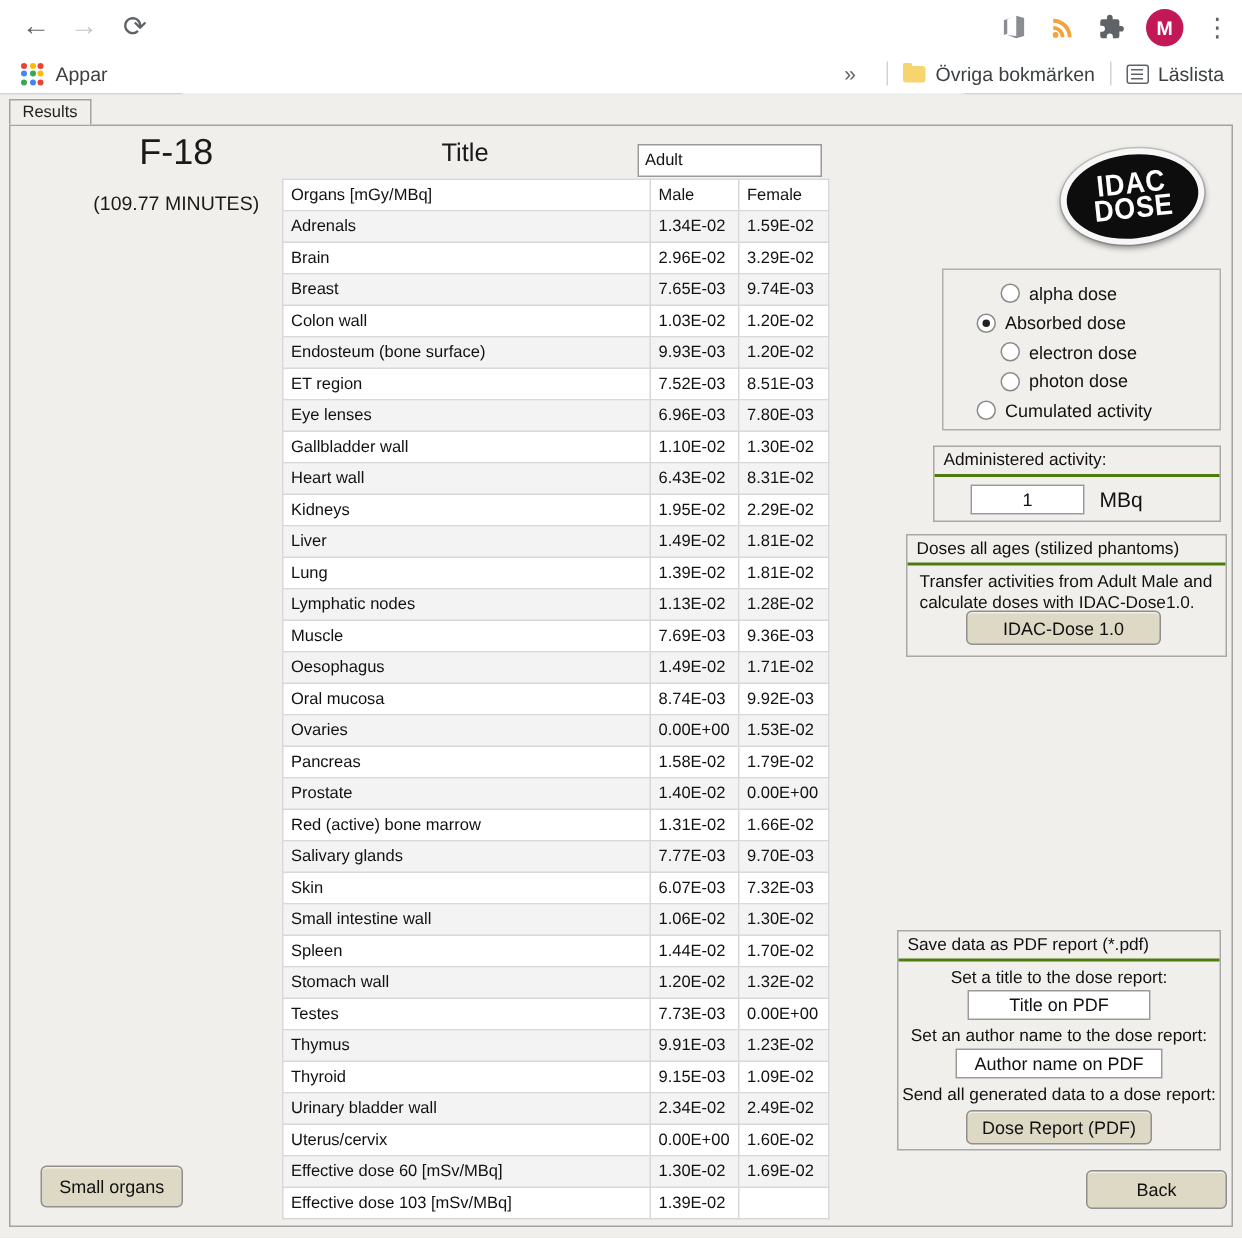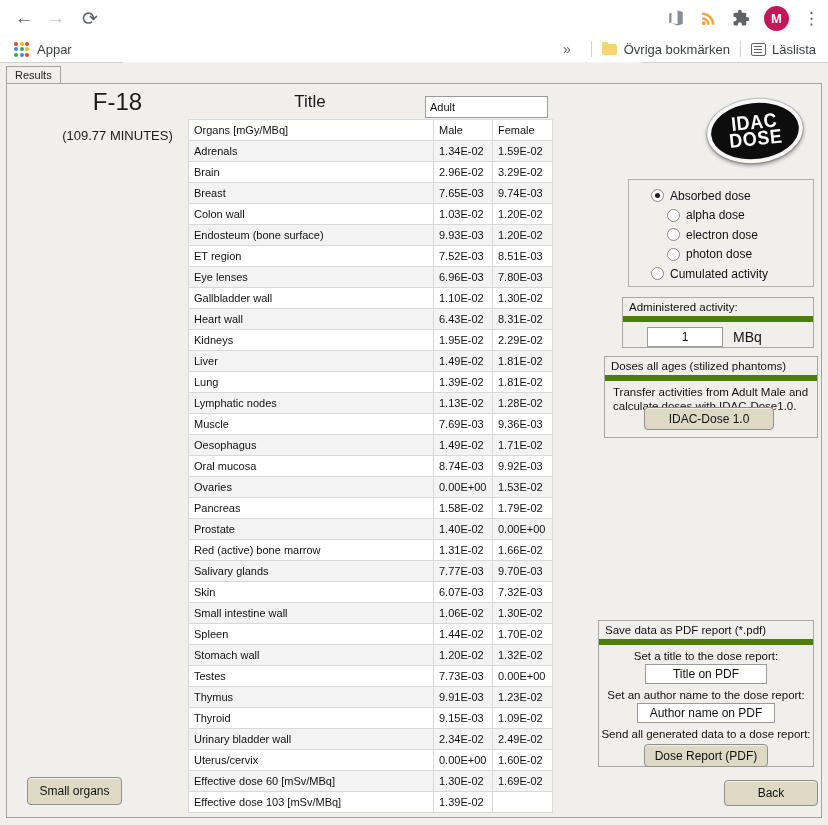--- a/index.html
+++ b/index.html
@@ -55,21 +55,21 @@
   #btn-idac10{position:absolute;left:39px;bottom:7px;width:130px;height:23px;}
   #btn-dose-report{position:absolute;left:46px;top:122px;width:124px;height:23px;}
   #btn-back{position:absolute;left:724px;top:780px;width:94px;height:26px;}
 
   
   .logo{position:absolute;left:707px;top:99px;width:96px;height:64px;background:#0d0d0d;border-radius:50%;border:4px solid #f7f7f7;box-shadow:0 2px 4px rgba(0,0,0,.45),0 0 0 1px #c9c9c9;display:flex;align-items:center;justify-content:center;transform:rotate(-6deg);}
   .logo .lg{color:#fff;text-align:center;font-size:18px;font-weight:bold;line-height:.85;letter-spacing:.5px;transform:scaleY(1.1);}
 
   
   .gbox{position:absolute;border:1px solid #a8a8a8;background:#f1efec;font-size:11px;color:#111;}
-  .gbox .gtitle{padding:3px 6px;border-bottom:6px solid #4d7c0f;font-size:11.5px;}
+  .gbox .gtitle{padding:3px 6px;border-bottom:2px solid #4d7c0f;font-size:11.5px;}
   #box-radio{left:628px;top:179px;width:186px;height:108px;border:1px solid #b0b0b0;padding:6px 0 0 22px;}
   .radio-row{display:flex;align-items:center;height:19.5px;cursor:pointer;}
   .radio-row.indent{margin-left:16px;}
   .radio{width:13px;height:13px;border:1px solid #8a8a8a;border-radius:50%;background:#fff;margin-right:6px;position:relative;flex:none;}
   .radio.checked::after{content:"";position:absolute;left:3px;top:3px;width:5px;height:5px;border-radius:50%;background:#222;}
   .radio-label{font-size:12px;}
 
   #box-admin{left:622px;top:297px;width:192px;height:51px;}
   #box-admin .arow{display:flex;align-items:center;padding:5px 0 0 24px;}
   #admin-input{width:76px;height:20px;border:1px solid #9a9a9a;background:#fff;font-size:12px;text-align:center;color:#111;}
@@ -351,27 +351,27 @@
 
   <div class="logo">
     <div class="lg">
       <div>IDAC</div>
       <div>DOSE</div>
     </div>
   </div>
 
   <div class="gbox" id="box-radio">
     <div>
+        <div class="radio-row indent">
+          <span class="radio"></span>
+          <span class="radio-label">alpha dose</span>
+        </div>
         <div class="radio-row">
           <span class="radio checked"></span>
           <span class="radio-label">Absorbed dose</span>
-        </div>
-        <div class="radio-row indent">
-          <span class="radio"></span>
-          <span class="radio-label">alpha dose</span>
         </div>
         <div class="radio-row indent">
           <span class="radio"></span>
           <span class="radio-label">electron dose</span>
         </div>
         <div class="radio-row indent">
           <span class="radio"></span>
           <span class="radio-label">photon dose</span>
         </div>
         <div class="radio-row">

